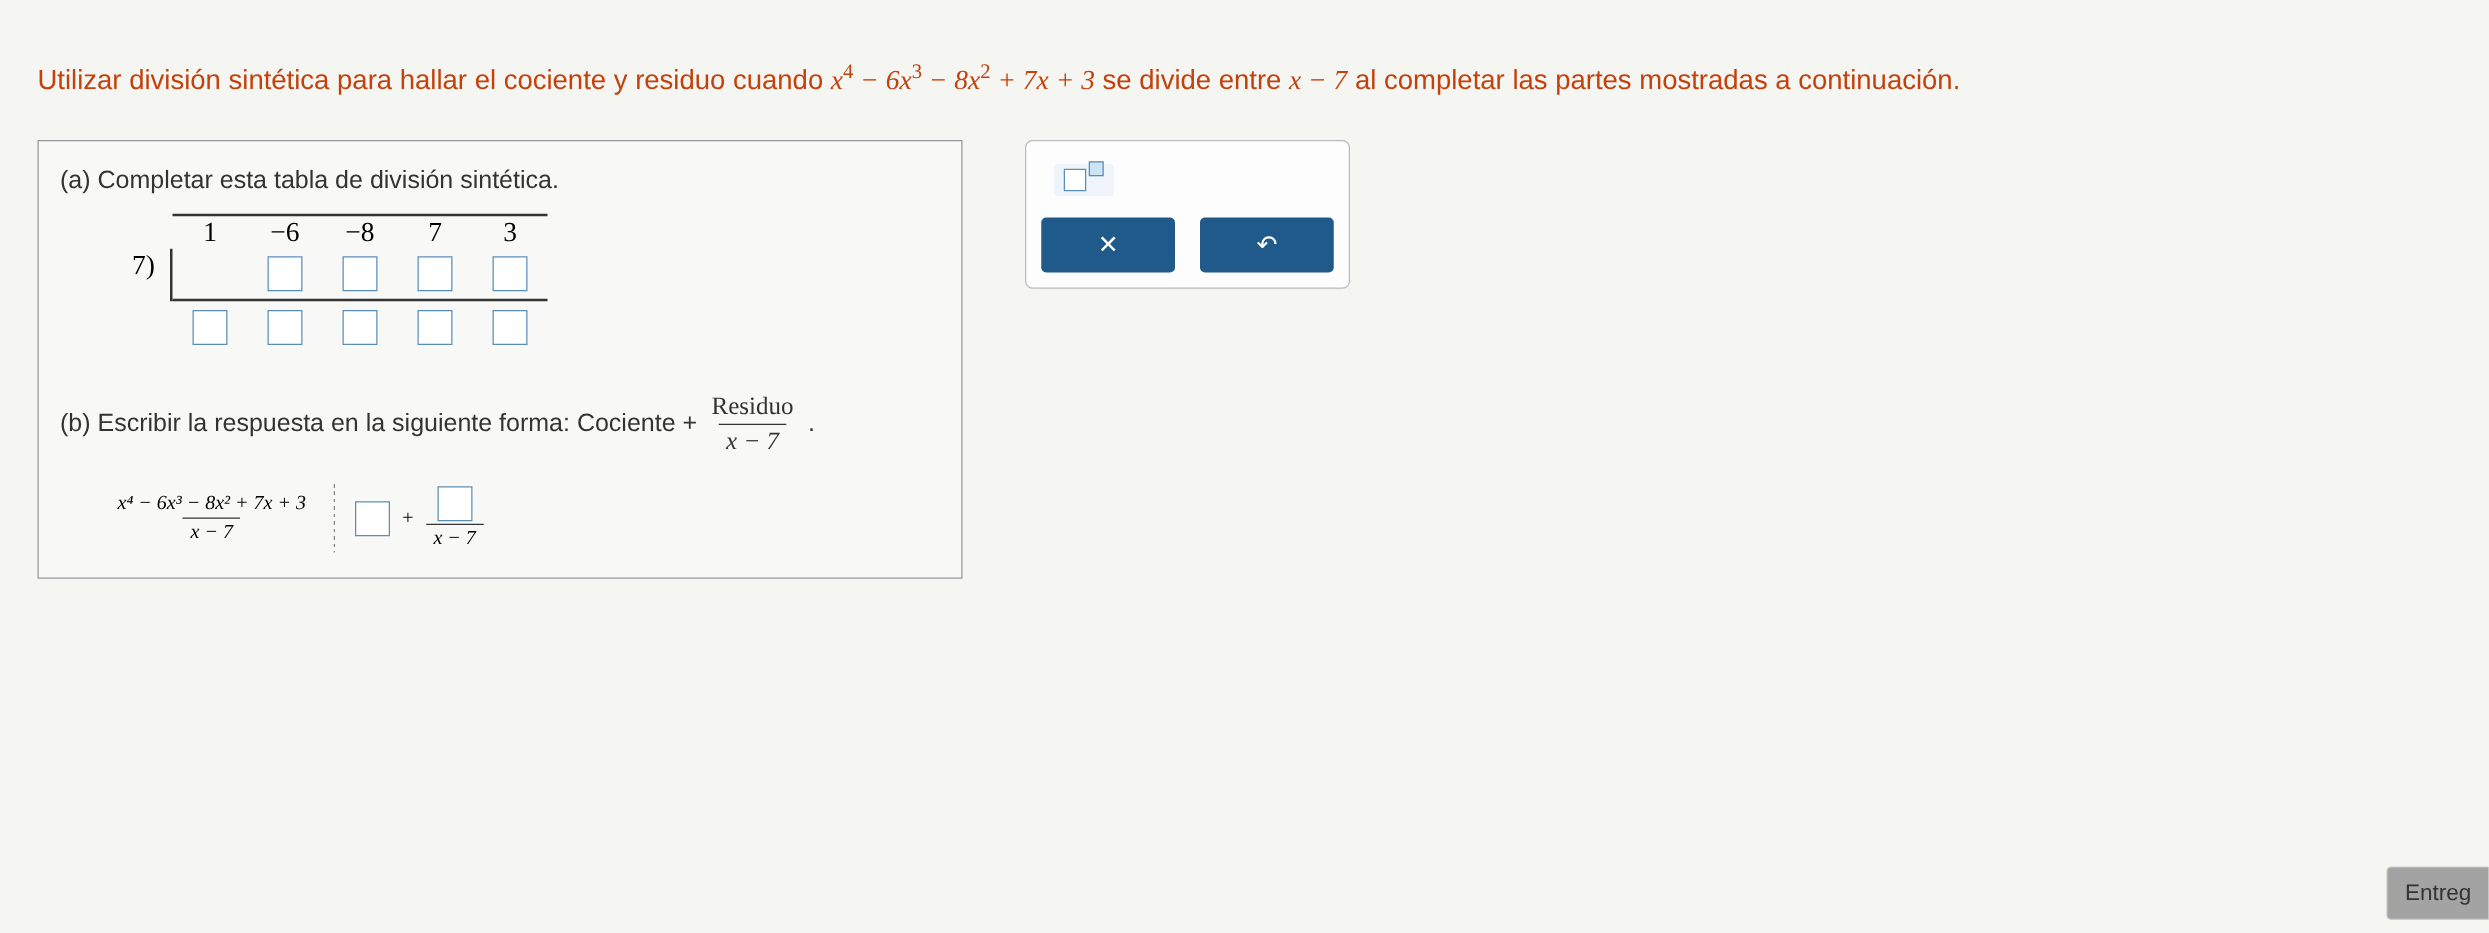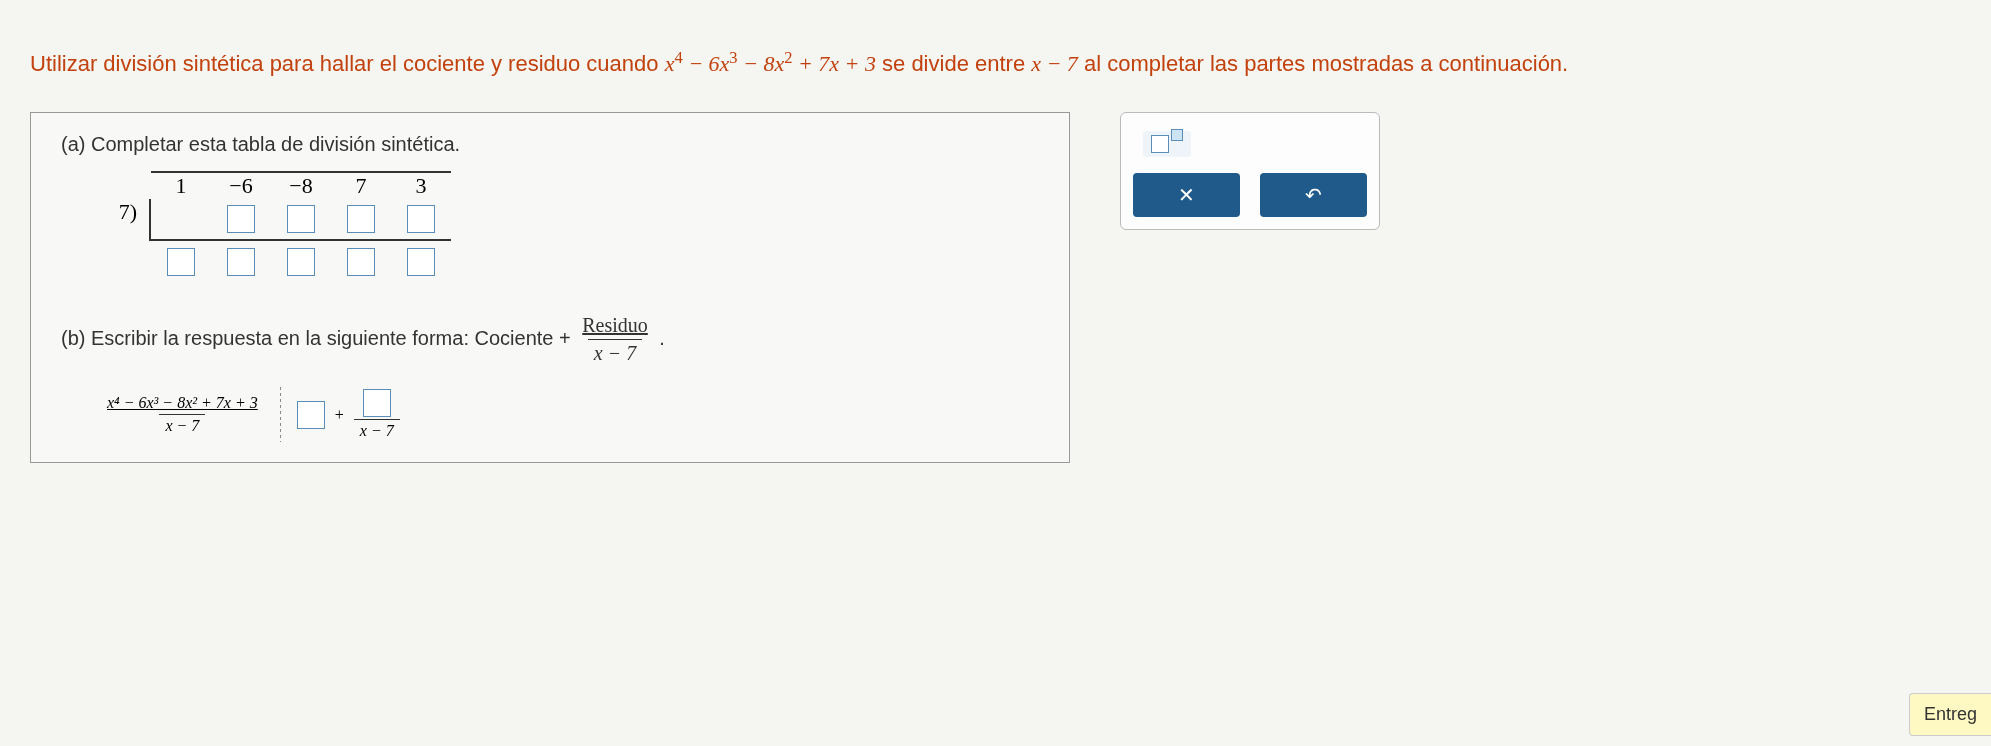--- a/index.html
+++ b/index.html
@@ -19,22 +19,22 @@
     }
     .math { font-family: 'Times New Roman', serif; font-style: italic; }
     sup { font-size: 0.75em; vertical-align: super; font-style: normal; }
     .main-row {
       display: flex;
       gap: 50px;
       align-items: flex-start;
     }
     .problem-box {
       border: 1px solid #999;
-      padding: 20px 30px;
-      width: 1040px;
+      padding: 20px 17px;
+      width: 740px;
       background: #f8f8f6;
     }
     .part-label {
       font-size: 20px;
       color: #333;
       margin-bottom: 15px;
     }
     .syn-table {
       margin-left: 40px;
       margin-bottom: 30px;
@@ -70,21 +70,21 @@
       margin-top: 20px;
       margin-bottom: 20px;
     }
     .frac {
       display: inline-flex;
       flex-direction: column;
       align-items: center;
       vertical-align: middle;
       font-family: 'Times New Roman', serif;
     }
-    .frac .num { padding: 2px 6px; text-decoration: underline; }
+    .frac .num { padding: 2px 6px; }
     .frac .den { border-top: 1.5px solid #333; padding: 2px 6px; }
     .answer-line {
       display: flex;
       align-items: center;
       gap: 10px;
       font-size: 16px;
       margin-left: 40px;
       font-family: 'Times New Roman', serif;
     }
     .eq-divider {
@@ -134,21 +134,21 @@
       font-size: 20px;
       display: flex;
       align-items: center;
       justify-content: center;
       cursor: pointer;
     }
     .submit-btn {
       position: absolute;
       right: 0;
       bottom: 10px;
-      background: #fef9c3;
+      background: #a3a3a3;
       border: 1px solid #ccc;
       border-right: none;
       border-radius: 4px 0 0 4px;
       padding: 10px 14px;
       font-size: 18px;
       color: #333;
       cursor: pointer;
     }
   </style>
 </head>

